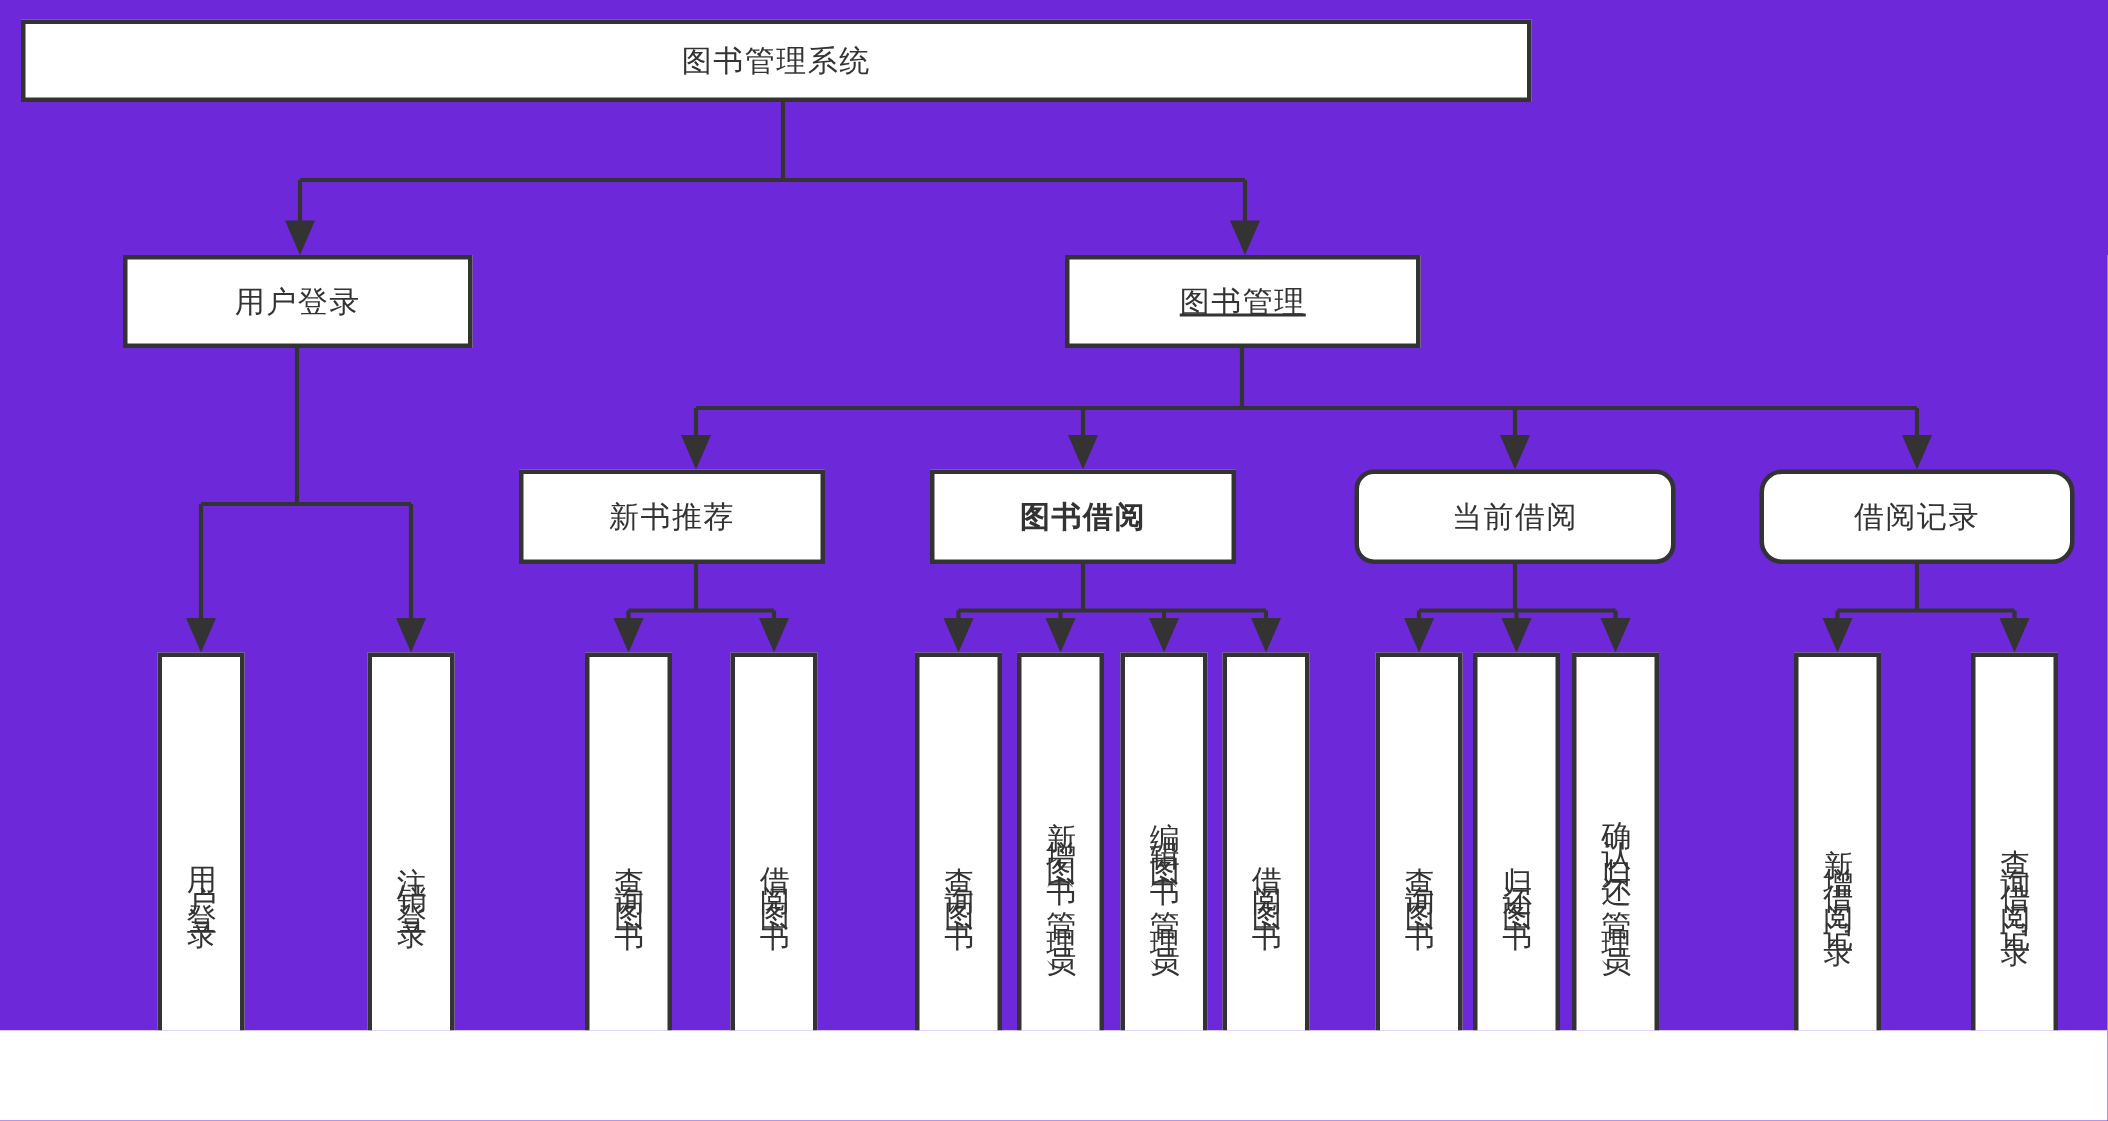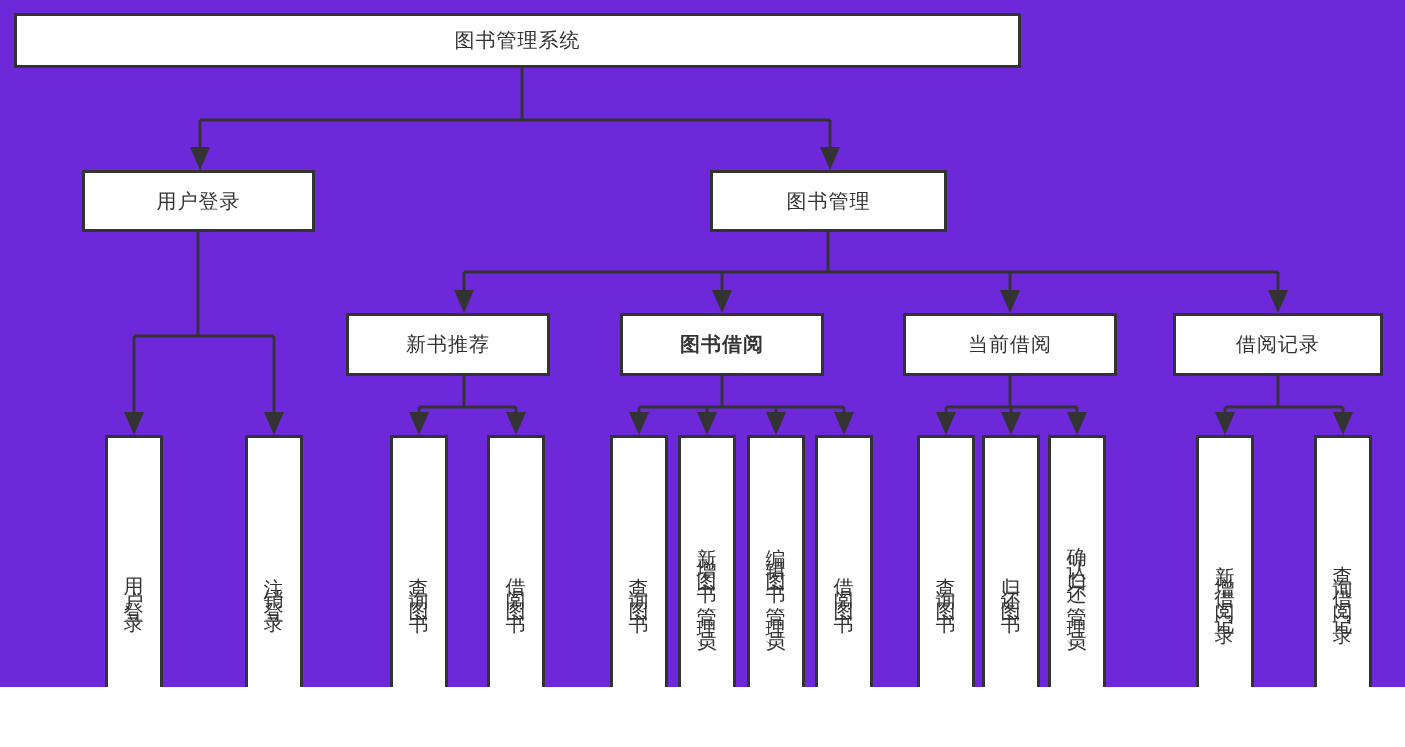--- a/index.html
+++ b/index.html
@@ -92,26 +92,26 @@
       <polygon points="1001,412 1021,412 1011,435"></polygon>
       <polygon points="1067,412 1087,412 1077,435"></polygon>
       <polygon points="1215,412 1235,412 1225,435"></polygon>
       <polygon points="1333,412 1353,412 1343,435"></polygon>
     </g>
   </svg>
 
   <div class="node hnode" style="left:14px; top:13px; width:1001px; height:49px;">图书管理系统</div>
 
   <div class="node hnode" style="left:82px; top:170px; width:227px; height:56px;">用户登录</div>
-  <div class="node hnode" style="left:710px; top:170px; width:231px; height:56px;">图书管理</div>
+  <div class="node hnode" style="left:710px; top:170px; width:231px; height:56px;text-decoration:underline;">图书管理</div>
 
   <div class="node hnode" style="left:346px; top:313px; width:198px; height:57px;">新书推荐</div>
   <div class="node hnode" style="left:620px; top:313px; width:198px; height:57px;font-weight:bold;">图书借阅</div>
-  <div class="node hnode" style="left:903px; top:313px; width:208px; height:57px;">当前借阅</div>
-  <div class="node hnode" style="left:1173px; top:313px; width:204px; height:57px;">借阅记录</div>
+  <div class="node hnode" style="left:903px; top:313px; width:208px; height:57px;border-radius:13px;">当前借阅</div>
+  <div class="node hnode" style="left:1173px; top:313px; width:204px; height:57px;border-radius:15px;">借阅记录</div>
 
   <div class="node leaf" style="left:105px; top:435px; width:52px; height:296px;">用户登录</div>
   <div class="node leaf" style="left:245px; top:435px; width:52px; height:296px;">注销登录</div>
 
   <div class="node leaf" style="left:390px; top:435px; width:52px; height:296px;">查询图书</div>
   <div class="node leaf" style="left:487px; top:435px; width:52px; height:296px;">借阅图书</div>
 
   <div class="node leaf" style="left:610px; top:435px; width:52px; height:296px;">查询图书</div>
   <div class="node leaf" style="left:678px; top:435px; width:52px; height:296px;">新增图书（管理员）</div>
   <div class="node leaf" style="left:747px; top:435px; width:52px; height:296px;">编辑图书（管理员）</div>

